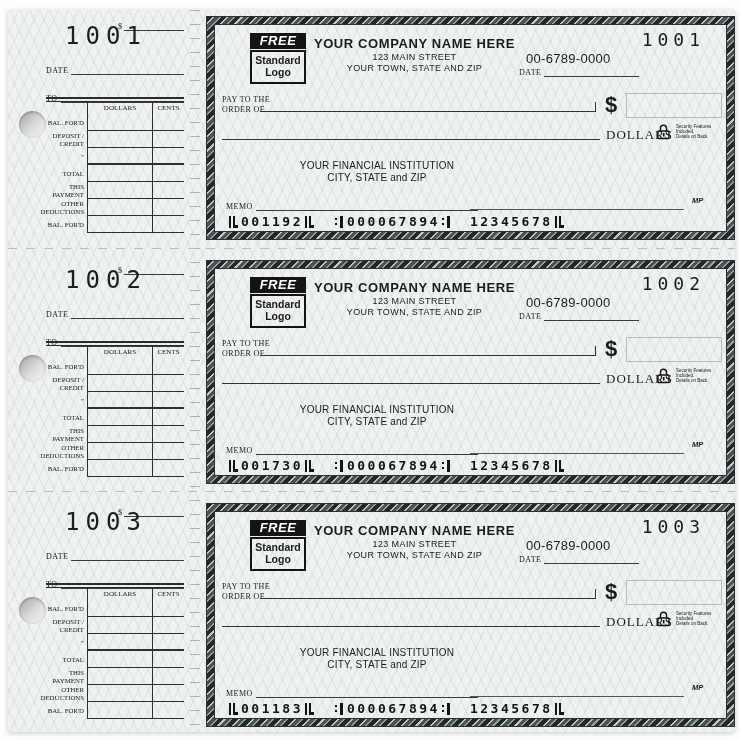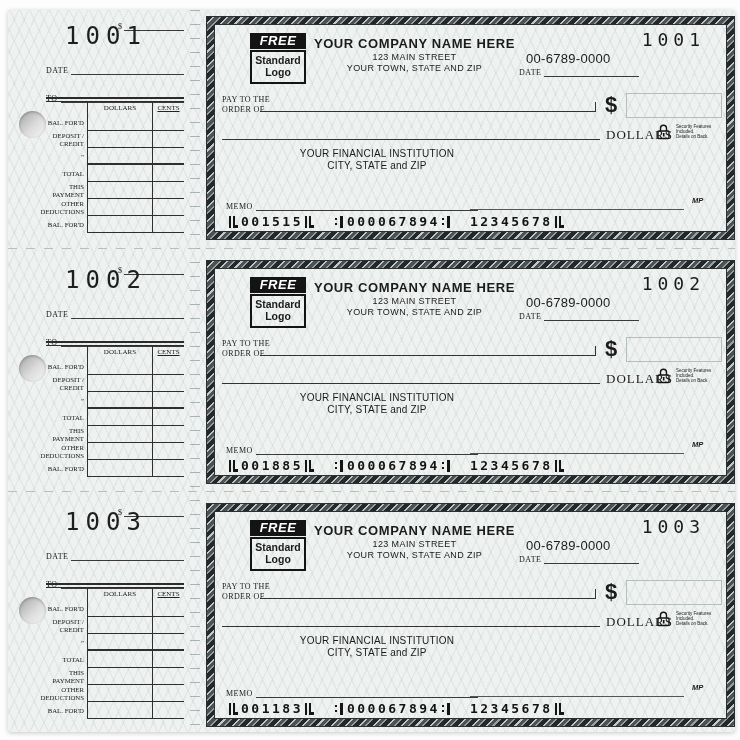--- a/index.html
+++ b/index.html
@@ -30,21 +30,21 @@
   .f-date{top:50px}.f-to{top:78px}
   .dbl-rule{position:absolute;left:38px;top:85px;width:138px;height:2px;
             border-top:2px solid #2b2b2b;border-bottom:1px solid #2b2b2b;}
   .stub-table{position:absolute;left:38px;top:90px;width:138px;}
   .srow{display:flex;height:17px;}
   .srow.shead{height:12px;}
   .sc1{width:41px;display:flex;flex-direction:column;justify-content:center;align-items:flex-end;
        padding-right:3px;box-sizing:border-box;font-family:"Liberation Serif",serif;
        font-size:6.8px;line-height:7.5px;text-align:right;color:#222;}
   .sc2{width:65px;border-left:1px solid #2f2f2f;box-sizing:border-box;}
-  .sc3{flex:1;border-left:1px solid #2f2f2f;box-sizing:border-box;text-decoration:underline;}
+  .sc3{flex:1;border-left:1px solid #2f2f2f;box-sizing:border-box;}
   .srow:not(.shead) .sc2,.srow:not(.shead) .sc3{border-bottom:1px solid #2f2f2f;}
   .srow.sum .sc2,.srow.sum .sc3{border-bottom-width:2px;}
   .hdr{font-family:"Liberation Serif",serif;font-size:7px;text-align:center;padding-top:2px;color:#222;}
   .l2:empty{display:none}
   .hole{position:absolute;left:11px;top:99px;width:27px;height:27px;border-radius:50%;
         background:linear-gradient(135deg,#a9a9a9 5%,#dcdcdc 55%,#f3f3f3 95%);
         box-shadow:inset 0 1px 3px rgba(0,0,0,.28);}
   
   .check{position:absolute;left:199px;width:527px;height:222px;box-sizing:border-box;
          border:7px solid #41464a;
@@ -66,21 +66,21 @@
   .serif-lbl{font-family:"Liberation Serif",serif;font-size:8px;letter-spacing:.5px;}
   .pay-lbl{left:8px;top:71px;font-family:"Liberation Serif",serif;font-size:8px;line-height:10px;letter-spacing:.4px;}
   .pay-line{left:46px;top:73px;width:336px;height:14px;border-bottom:1px solid #333;}
   .pay-line::after{content:"";position:absolute;right:0;bottom:0;width:1px;height:9px;background:#333;}
   .amt-dollar{left:391px;top:68px;font-weight:bold;font-size:22px;}
   .amt-box{left:412px;top:69px;width:96px;height:25px;border:1px solid #b5bfba;box-sizing:border-box;}
   .words-line{left:8px;top:101px;width:378px;height:14px;border-bottom:1px solid #333;}
   .dollars-lbl{left:392px;top:103px;font-family:"Liberation Serif",serif;font-size:13px;letter-spacing:1px;}
   .lock{left:442px;top:99px;}
   .sec-note{left:462px;top:100px;width:42px;font-size:4.5px;line-height:5px;color:#222;}
-  .bank{left:48px;top:124px;width:230px;text-align:center;font-size:10px;line-height:12px;letter-spacing:.2px;}
+  .bank{left:48px;top:136px;width:230px;text-align:center;font-size:10px;line-height:12px;letter-spacing:.2px;}
   .memo-row{left:12px;top:174px;width:252px;display:flex;align-items:flex-end;gap:3px;}
   .sig-line{left:256px;top:185px;width:214px;height:1px;background:#555;}
   .mp{left:478px;top:172px;font-style:italic;font-weight:bold;font-size:7.5px;}
   .micr{left:13px;top:190px;display:flex;align-items:center;
         font-family:"DejaVu Sans Mono",monospace;font-weight:bold;font-size:13px;
         letter-spacing:2.5px;color:#131313;}
   .gap{display:inline-block;width:16px;}
   .ms{position:relative;display:inline-block;width:10px;height:12px;margin:0 3px 0 1px;}
   .ms-onus::before{content:"";position:absolute;left:1px;top:0;width:2px;height:12px;background:#151515;box-shadow:4px 0 0 #151515;}
   .ms-onus::after{content:"";position:absolute;left:7px;bottom:0;width:3px;height:3px;background:#151515;}
@@ -216,21 +216,21 @@
           <div>CITY, STATE and ZIP</div>
         </div>
     <div class="memo-row">
           <span class="serif-lbl">MEMO</span>
           <span class="fill"></span>
         </div>
     <div class="sig-line"></div>
     <div class="mp">MP</div>
     <div class="micr">
       <span class="ms ms-onus"></span>
-          <span>001515</span>
+          <span>001192</span>
           <span class="ms ms-onus"></span>
       <span class="gap"></span>
       <span class="ms ms-transit"></span>
           <span>000067894</span>
           <span class="ms ms-transit"></span>
       <span class="gap"></span>
       <span>12345678</span>
           <span class="ms ms-onus"></span>
     </div>
   </div>
@@ -355,21 +355,21 @@
           <div>CITY, STATE and ZIP</div>
         </div>
     <div class="memo-row">
           <span class="serif-lbl">MEMO</span>
           <span class="fill"></span>
         </div>
     <div class="sig-line"></div>
     <div class="mp">MP</div>
     <div class="micr">
       <span class="ms ms-onus"></span>
-          <span>001885</span>
+          <span>001730</span>
           <span class="ms ms-onus"></span>
       <span class="gap"></span>
       <span class="ms ms-transit"></span>
           <span>000067894</span>
           <span class="ms ms-transit"></span>
       <span class="gap"></span>
       <span>12345678</span>
           <span class="ms ms-onus"></span>
     </div>
   </div>

